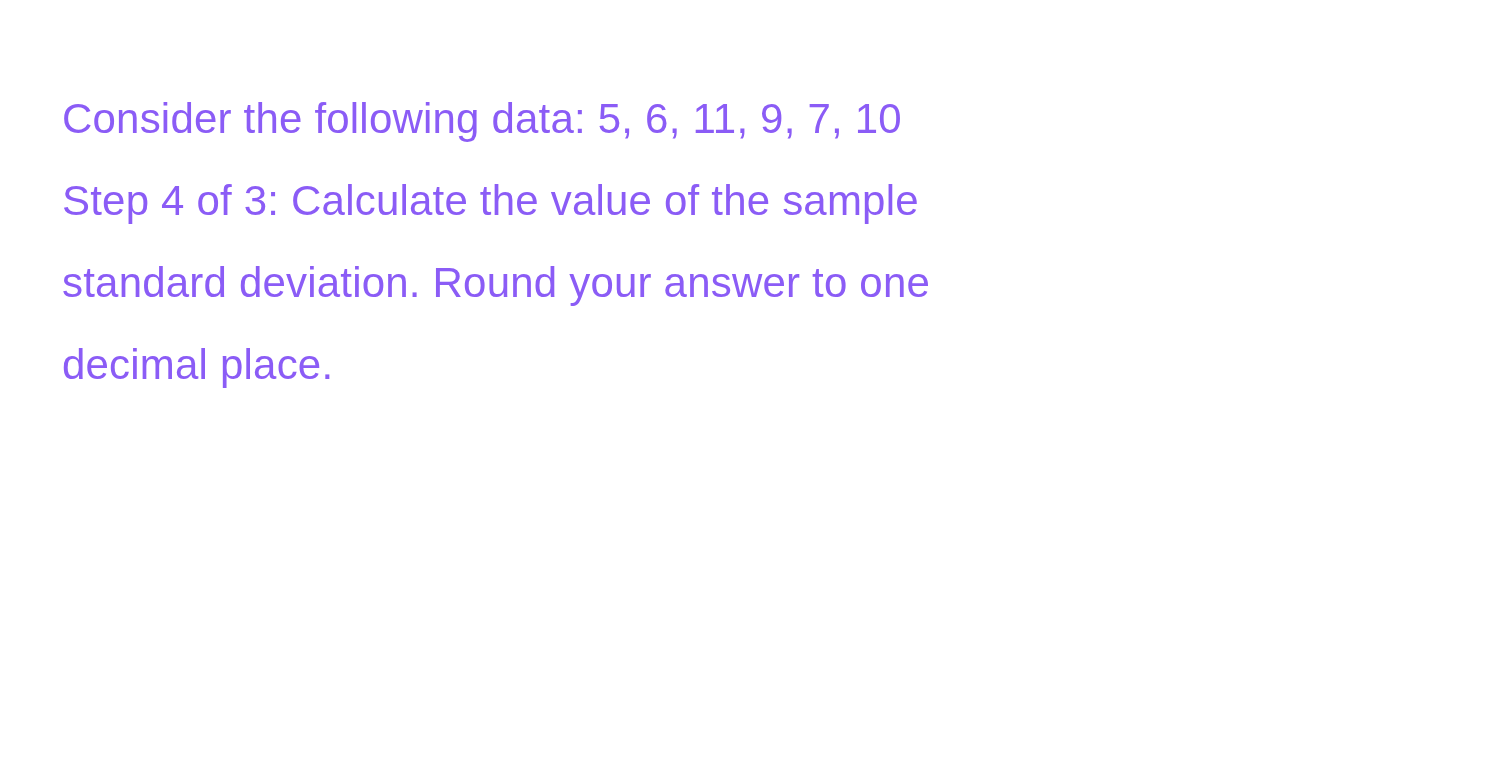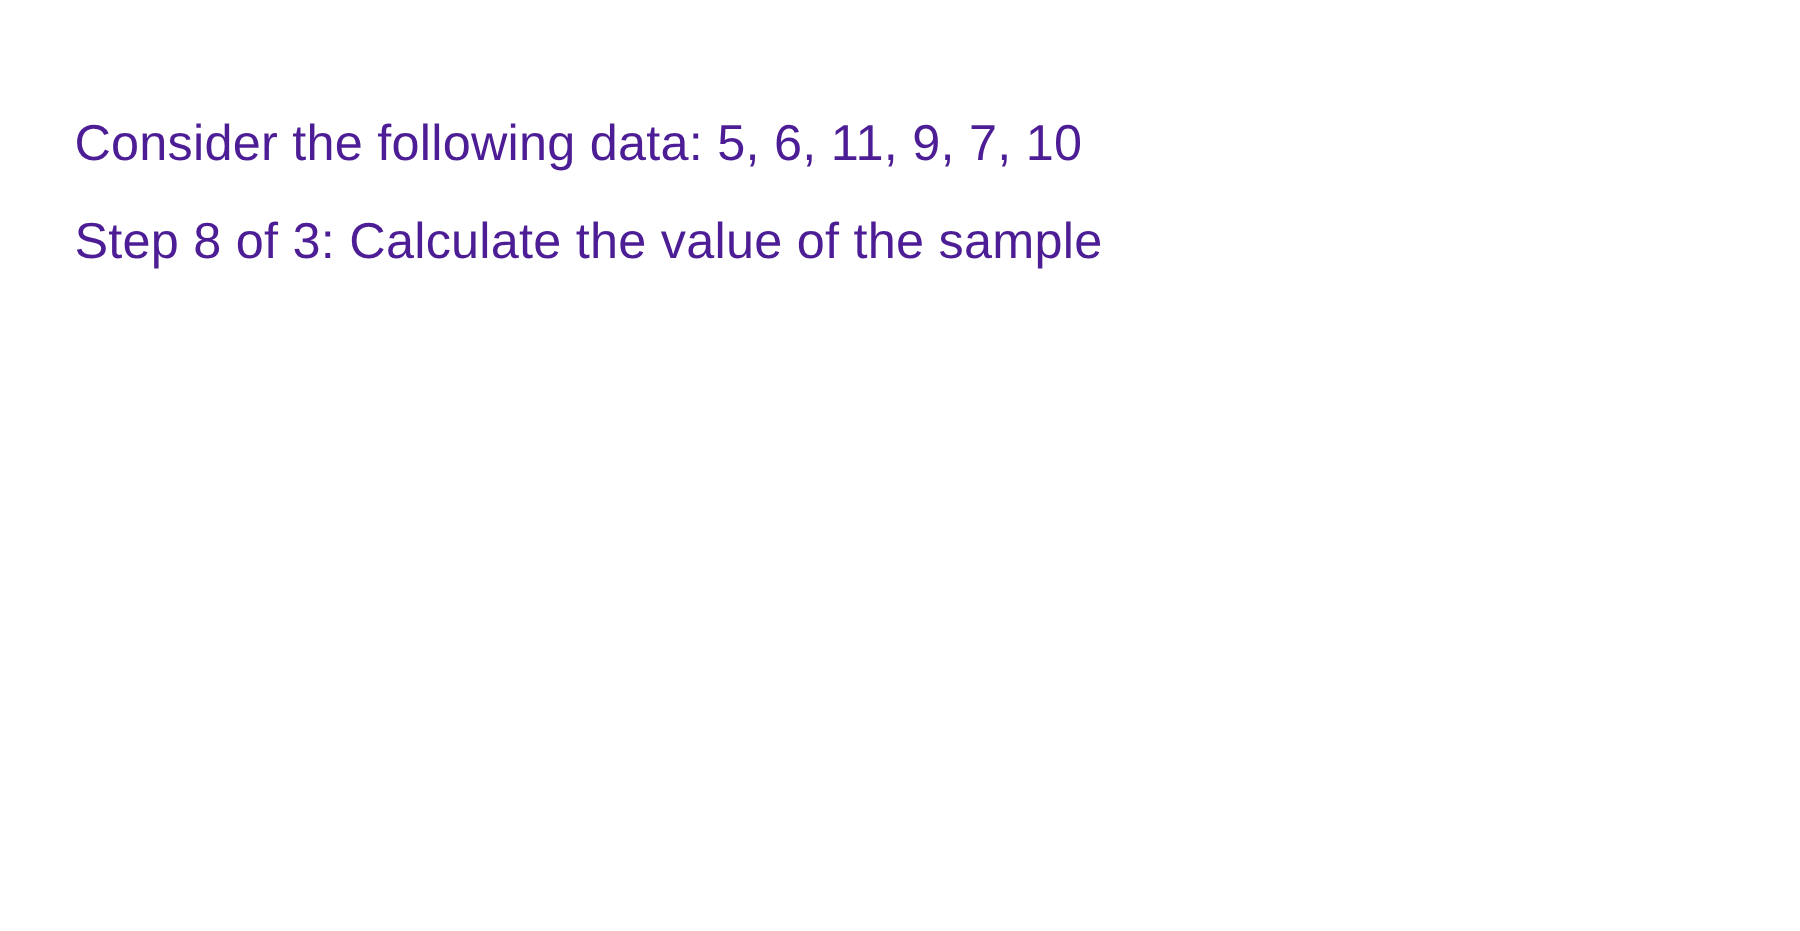--- a/index.html
+++ b/index.html
@@ -8,29 +8,31 @@
       box-sizing: border-box;
     }
     body {
       width: 1500px;
       height: 776px;
       background: #ffffff;
       font-family: -apple-system, BlinkMacSystemFont, "Segoe UI", Helvetica, Arial, sans-serif;
       padding: 78px 62px;
     }
     .content {
-      color: #4c1d95;
+      color: #8b5cf6;
       font-size: 42px;
       line-height: 1.95;
       letter-spacing: 0.2px;
       font-weight: 400;
     }
     .line {
       display: block;
     }
   </style>
 </head>
 <body>
 
 <div class="content">
   <span class="line">Consider the following data: 5, 6, 11, 9, 7, 10</span>
-  <span class="line">Step 8 of 3: Calculate the value of the sample</span>
+  <span class="line">Step 4 of 3: Calculate the value of the sample</span>
+  <span class="line">standard deviation. Round your answer to one</span>
+  <span class="line">decimal place.</span>
 </div>
 
 </body></html>

